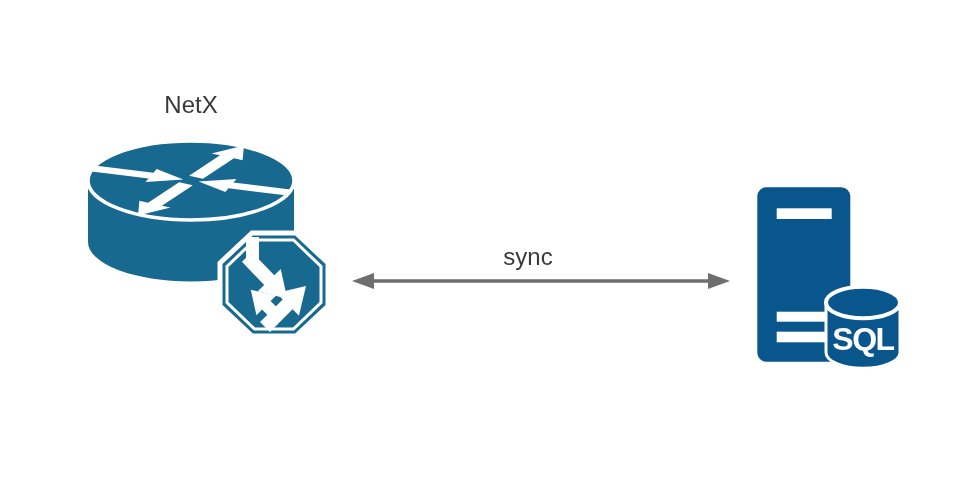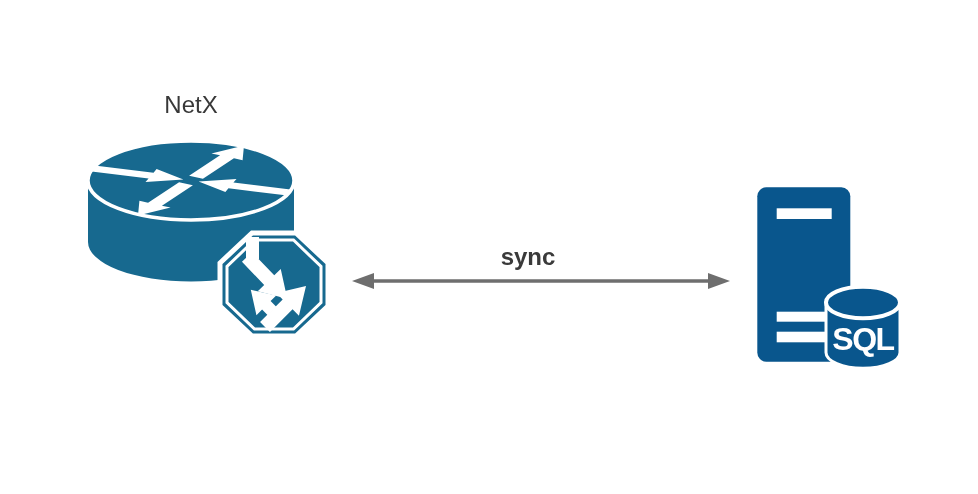--- a/index.html
+++ b/index.html
@@ -18,21 +18,21 @@
     font-size: 24px;
     font-weight: 400;
     text-align: center;
     white-space: nowrap;
     line-height: 26px;
   }
   .sync-label {
     position: absolute;
     color: #3a3a3a;
     font-size: 24px;
-    font-weight: 700;
+    font-weight: 400;
     text-align: center;
     white-space: nowrap;
   }
   svg { display: block; }
 </style>
 </head>
 <body>
 
 <div class="stage">
 

